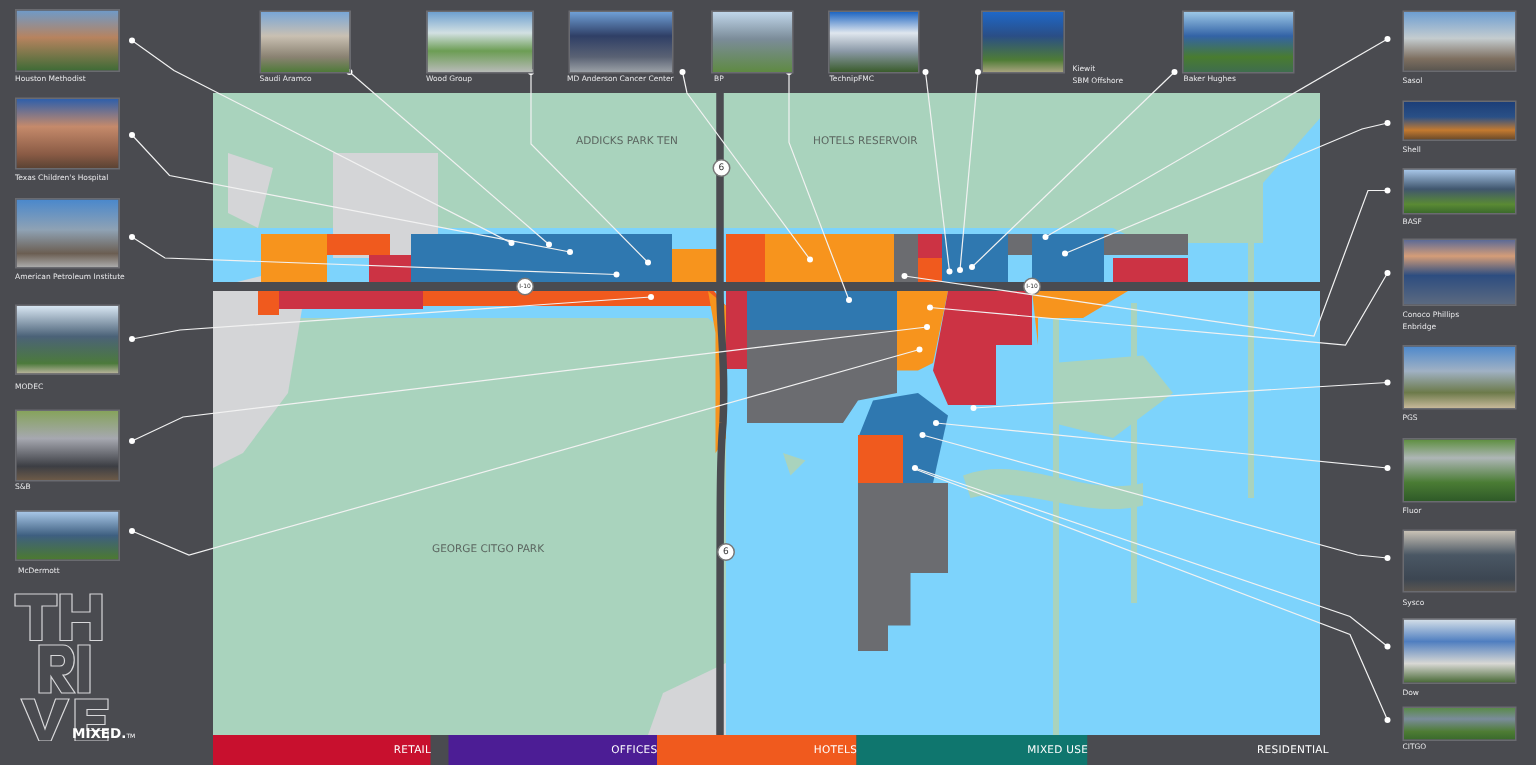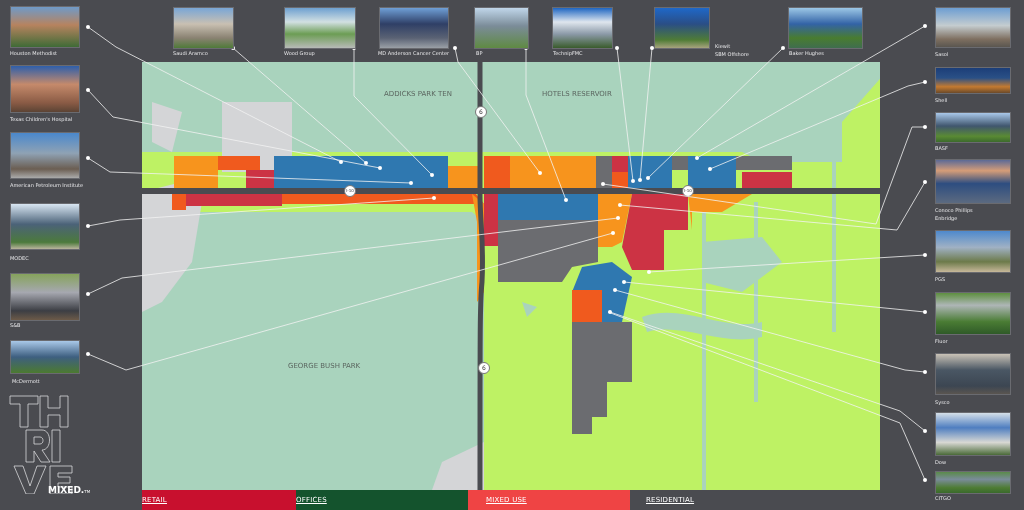--- a/index.html
+++ b/index.html
@@ -1,22 +1,22 @@
 <!DOCTYPE html>
 <html><head>
 <meta charset="utf-8">
 <style>
   html, body { margin:0; padding:0; }
   body { width:1024px; height:510px; background:#4a4b50; position:relative; overflow:hidden; font-family:"Liberation Sans", sans-serif; }
   .thumb { position:absolute; border:1px solid #6a6b70; overflow:hidden; }
   .thumb-label { position:absolute; color:#e8e8ea; font-size:5px; white-space:nowrap; font-family:"DejaVu Sans", sans-serif; }
-  .map { position:absolute; left:142px; top:62px; width:744px; height:428px; background:#bef264; overflow:hidden; }
+  .map { position:absolute; left:142px; top:62px; width:744px; height:428px; background:#7dd3fc; overflow:hidden; }
   .map svg { position:absolute; left:0; top:0; }
   .legend { position:absolute; left:142px; top:490px; width:744px; height:20px; display:flex; }
-  .legend .seg { display:flex; align-items:center; justify-content:flex-start; color:#fff; font-size:7px; letter-spacing:0.2px; font-family:"DejaVu Sans", sans-serif;text-decoration:underline; }
+  .legend .seg { display:flex; align-items:center; justify-content:flex-end; color:#fff; font-size:7px; letter-spacing:0.2px; font-family:"DejaVu Sans", sans-serif; }
   .lines { position:absolute; left:0; top:0; width:1024px; height:510px; pointer-events:none; }
   .thrive { position:absolute; left:8px; top:394px; width:70px; height:100px; }
   .here { position:absolute; left:48px; top:485px; color:#fff; font-size:9px; font-weight:bold; font-family:"DejaVu Sans", sans-serif; }
   .here small { font-size:4px; font-weight:normal; }
   .place { position:absolute; color:#5b6660; font-size:7px; font-family:"DejaVu Sans", sans-serif; white-space:nowrap; }
   .shield { position:absolute; width:10px; height:10px; border-radius:50%; background:#fff; border:1px solid #777; font-size:6px; color:#333; text-align:center; line-height:10px; font-family:"DejaVu Sans", sans-serif; }
 </style>
 </head>
 <body>
 
@@ -66,21 +66,21 @@
     <rect x="430" y="228" width="30" height="32" fill="#f05a1e"></rect>
     <path d="M430,260 H490 V320 H465 V355 H450 V372 H430 Z" fill="#6b6c70"></path>
 
     <rect x="0" y="126" width="744" height="6" fill="#4a4b50"></rect>
     <path d="M338,0 V126 M338,132 C338,160 342,180 340,220 C338,240 338,260 338,428" stroke="#4a4b50" stroke-width="5" fill="none"></path>
     <rect x="738" y="0" width="6" height="428" fill="#4a4b50"></rect>
   </svg>
 
   <div class="place" style="left:242px; top:28px;">ADDICKS PARK TEN</div>
   <div class="place" style="left:400px; top:28px;">HOTELS RESERVOIR</div>
-  <div class="place" style="left:146px; top:300px;">GEORGE BUSH PARK</div>
+  <div class="place" style="left:146px; top:300px;">GEORGE CITGO PARK</div>
 
   <div class="shield" style="left:333px; top:44px;">6</div>
   <div class="shield" style="left:336px; top:300px;">6</div>
   <div class="shield" style="left:202px; top:123px; font-size:4px;">I-10</div>
   <div class="shield" style="left:540px; top:123px; font-size:4px;">I-10</div>
 </div>
 
 <svg class="lines" viewBox="0 0 1024 510">
   <g stroke="#f2f2f2" stroke-width="0.8" fill="none">
 
@@ -233,22 +233,25 @@
 <div class="thumb" style="left:935px; top:412px; width:74px; height:42px; background:linear-gradient(180deg,#d4dfe8 0%,#4f7ec0 35%,#d8d8d4 70%,#4a6a38 100%);"></div>
 <div class="thumb-label" style="left:935px; top:459px;">Dow</div>
 
 <div class="thumb" style="left:935px; top:471px; width:74px; height:21px; background:linear-gradient(180deg,#5a8a4a 0%,#7a8c9a 35%,#4e7c34 75%,#3a6a2c 100%);"></div>
 <div class="thumb-label" style="left:935px; top:495px;">CITGO</div>
 
 <div class="legend">
   <div class="seg" style="width:154px; background:#c8102e;">
       <span>RETAIL</span>
     </div>
-  <div class="seg" style="width:172px; background:#14532d;">
+  <div class="seg" style="width:147px; background:#4c1d95;margin-left:12px;">
       <span>OFFICES</span>
     </div>
-  <div class="seg" style="width:144px; background:#ef4444;padding-left:18px;">
+  <div class="seg" style="width:141px; background:#f05a1e;">
+      <span>HOTELS</span>
+    </div>
+  <div class="seg" style="width:144px; background:#0f766e;padding-left:18px;">
       <span>MIXED USE</span>
     </div>
   <div class="seg" style="width:153px; background:#4a4b50;padding-left:16px;">
       <span>RESIDENTIAL</span>
     </div>
 </div>
 
 </body></html>

